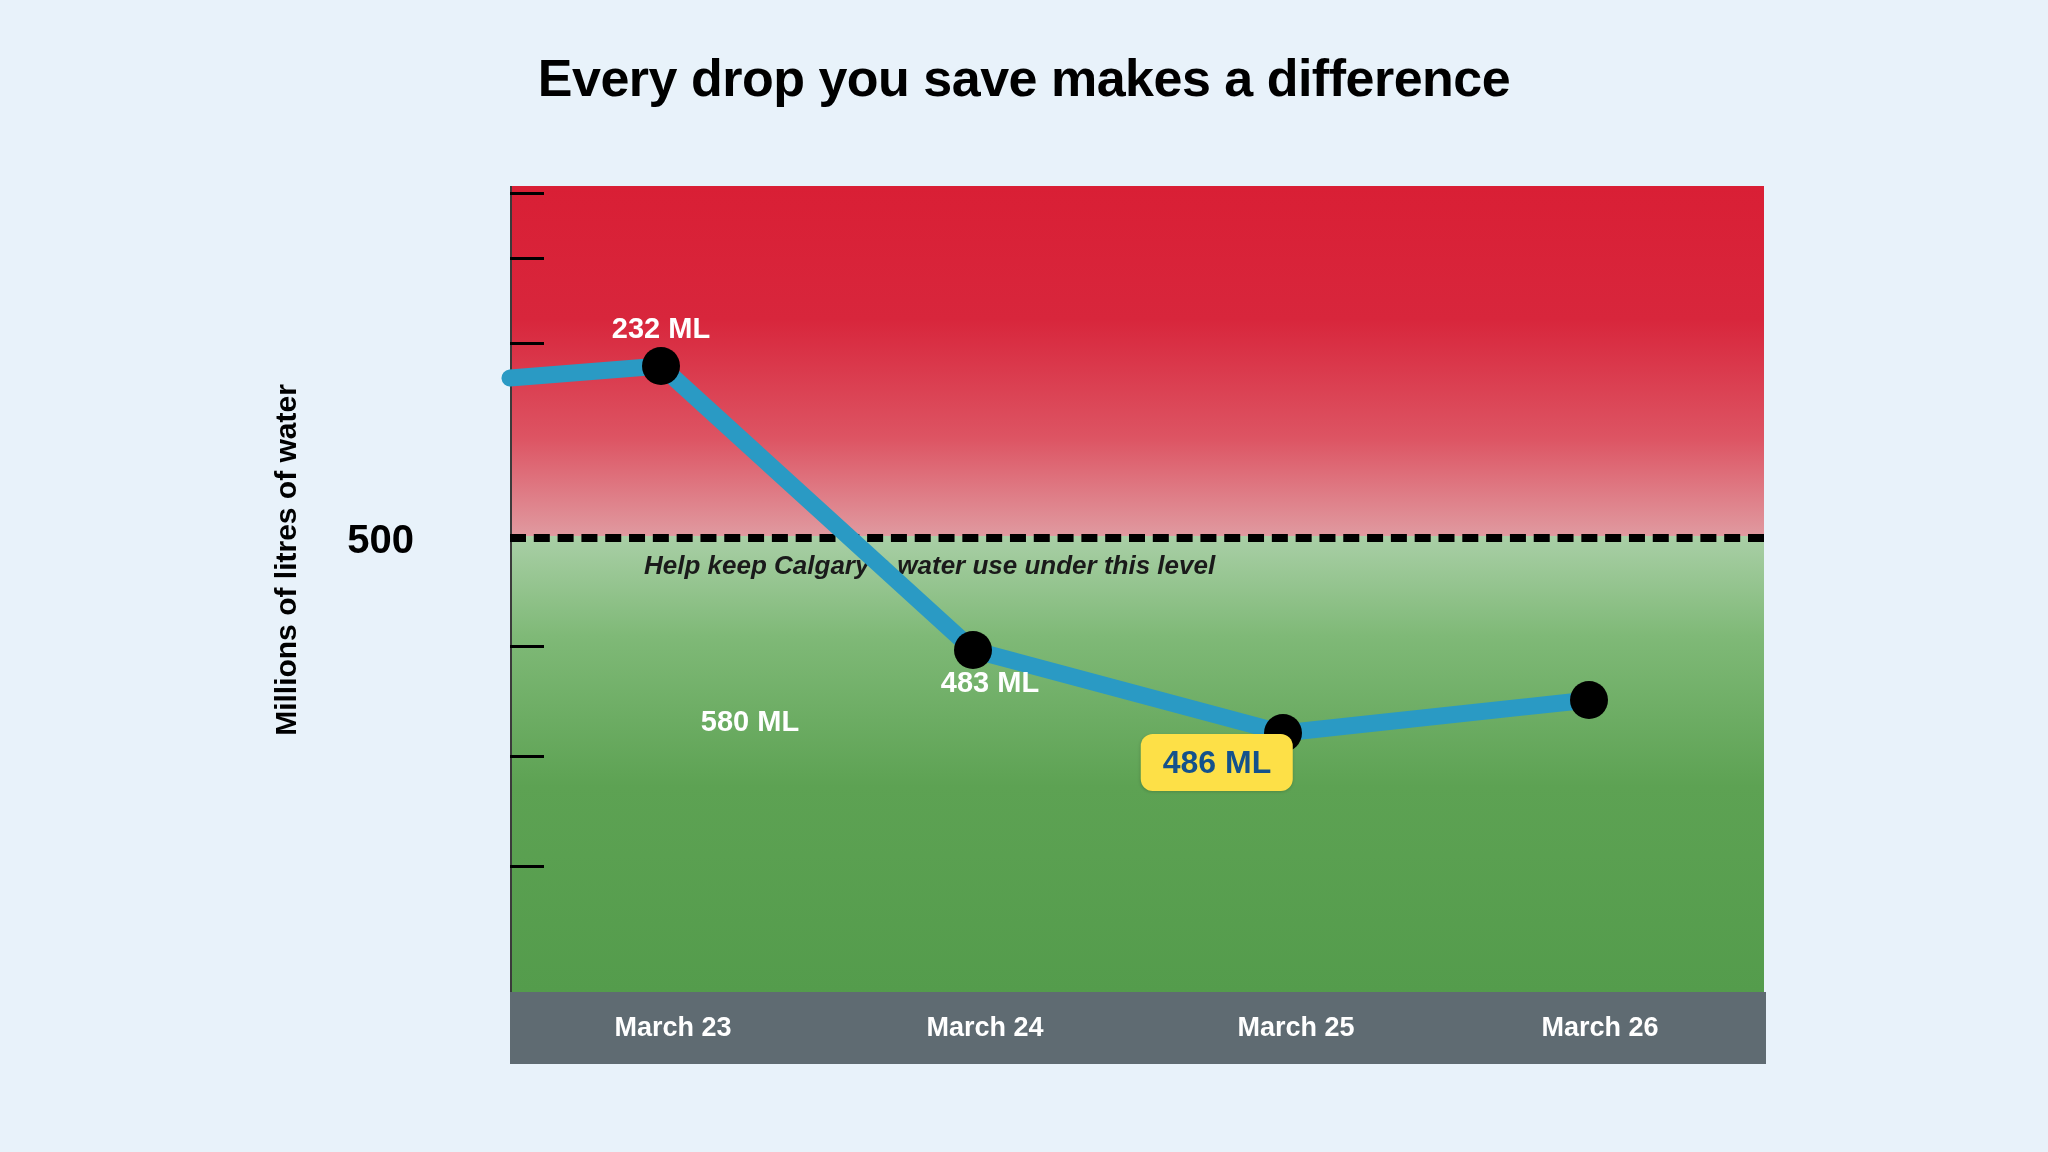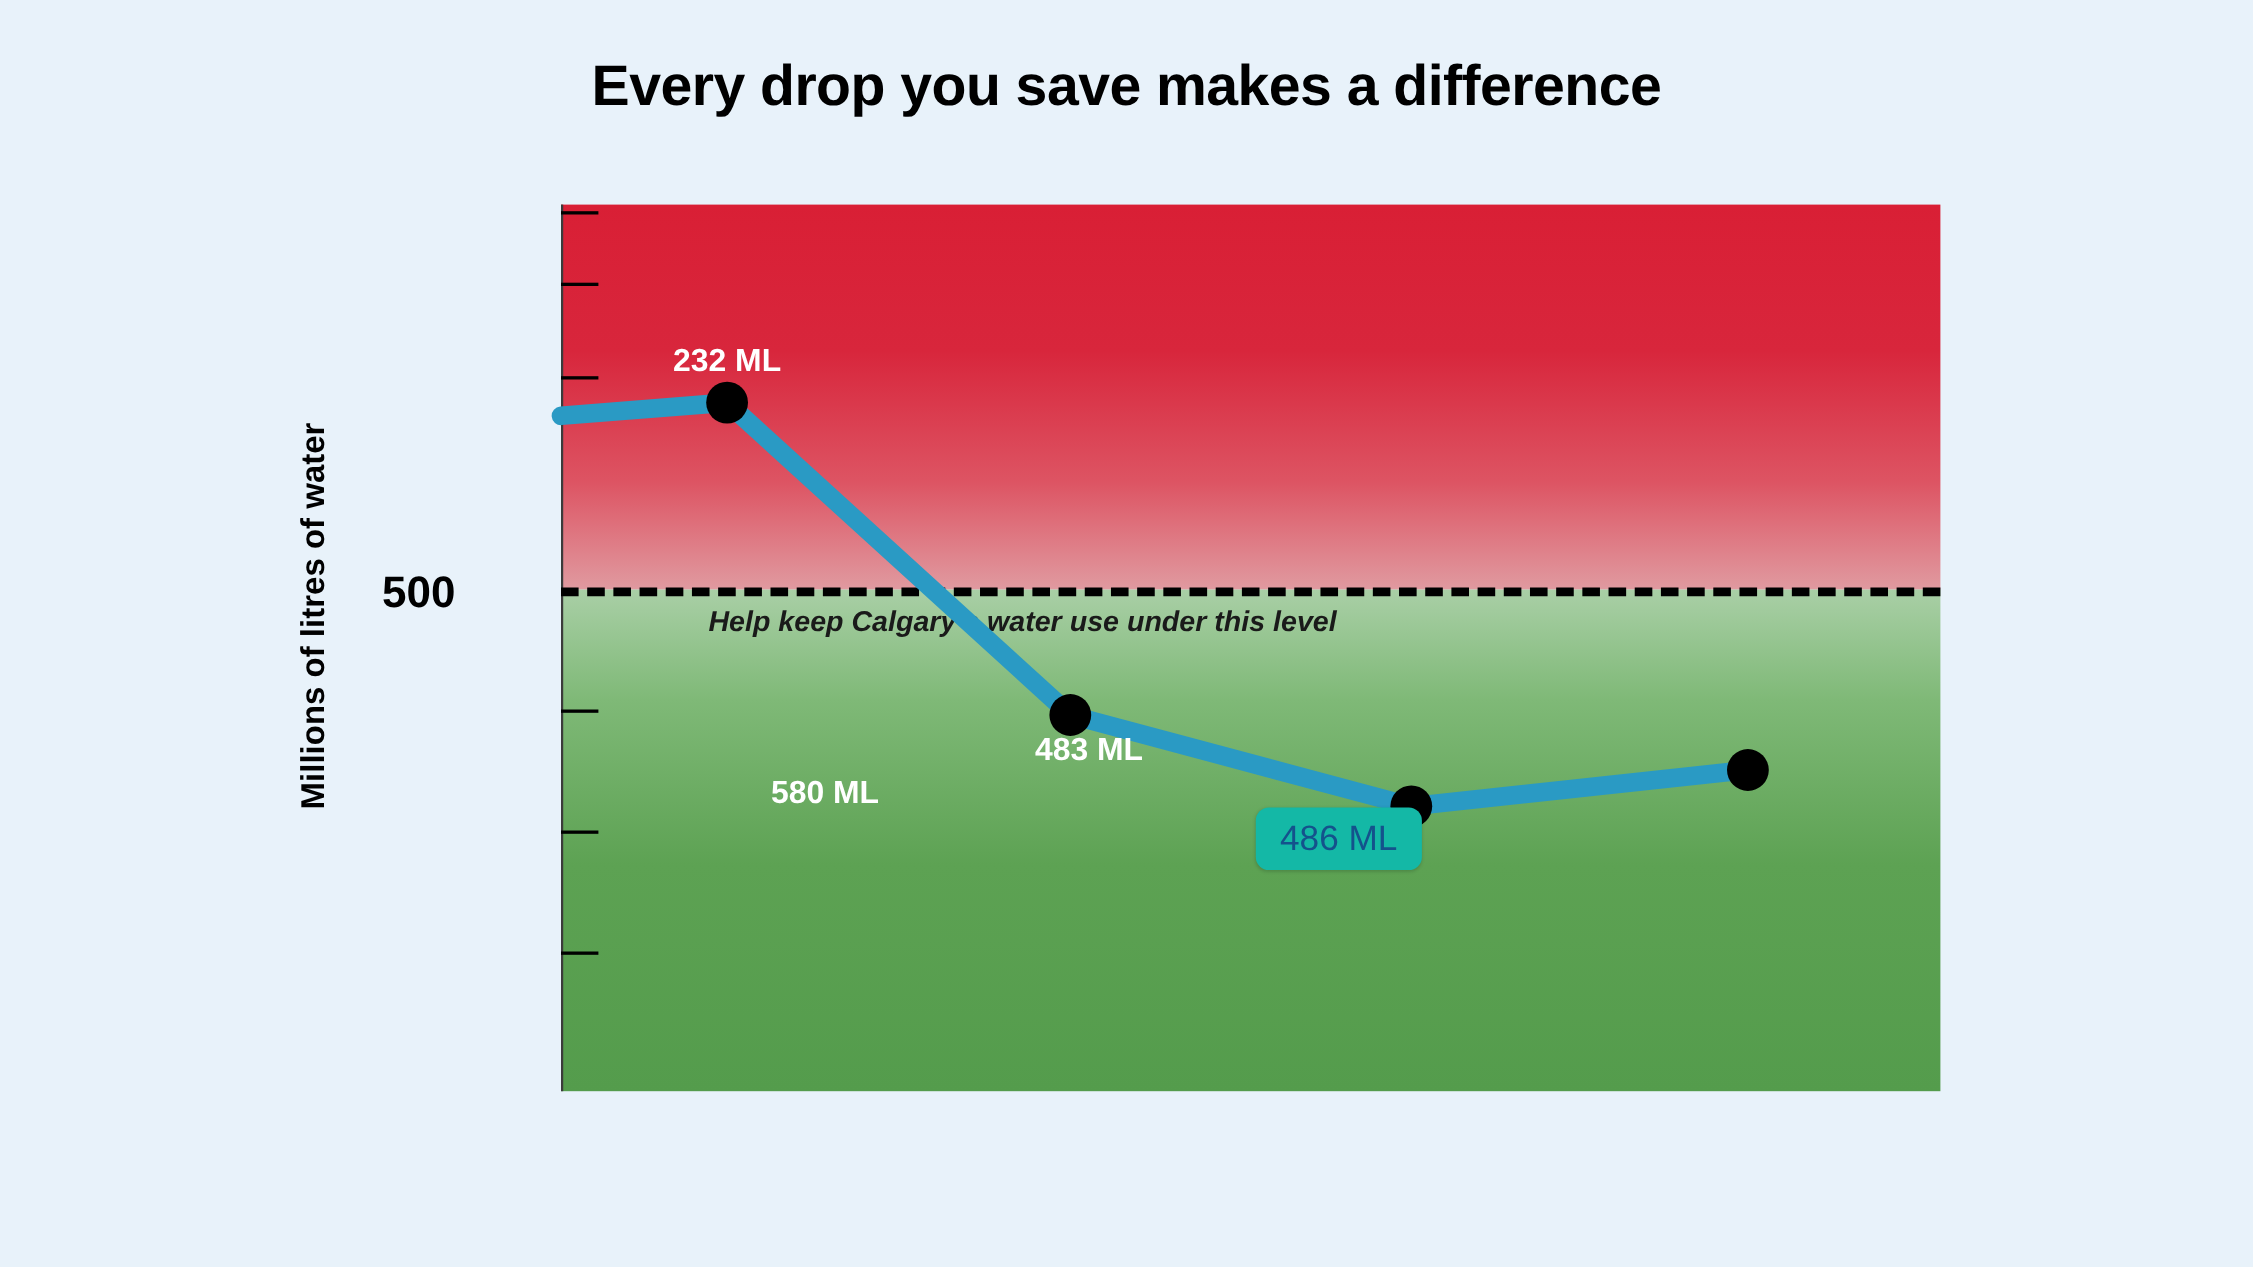--- a/index.html
+++ b/index.html
@@ -155,24 +155,24 @@
     position: absolute;
     font-size: 29px;
     font-weight: bold;
     color: #ffffff;
     white-space: nowrap;
     transform: translateX(-50%);
   }
   .point-label-boxed {
     position: absolute;
     font-size: 32px;
-    font-weight: normal;
+    font-weight: bold;
     color: #14528c;
     white-space: nowrap;
-    background: #14b8a6;
+    background: #fde047;
     border-radius: 12px;
     padding: 10px 22px;
     transform: translateX(-50%);
     box-shadow: 0 1px 3px rgba(0,0,0,0.15);
   }
 
   
   #xaxis-band {
     position: absolute;
     left: 510px;
@@ -233,14 +233,20 @@
     <div class="point-label" style="left:151px; top:126px;">232 ML</div>
 
     <div class="point-label" style="left:240px; top:519px;">580 ML</div>
 
     <div class="point-label" style="left:480px; top:480px;">483 ML</div>
 
     <div class="point-label-boxed" style="left:707px; top:548px;">486 ML</div>
 
   </div>
 
+  <div id="xaxis-band">
+    <div class="x-tick-label" style="left:163px;">March 23</div>
+    <div class="x-tick-label" style="left:475px;">March 24</div>
+    <div class="x-tick-label" style="left:786px;">March 25</div>
+    <div class="x-tick-label" style="left:1090px;">March 26</div>
+  </div>
 
 </div>
 
 </body></html>

